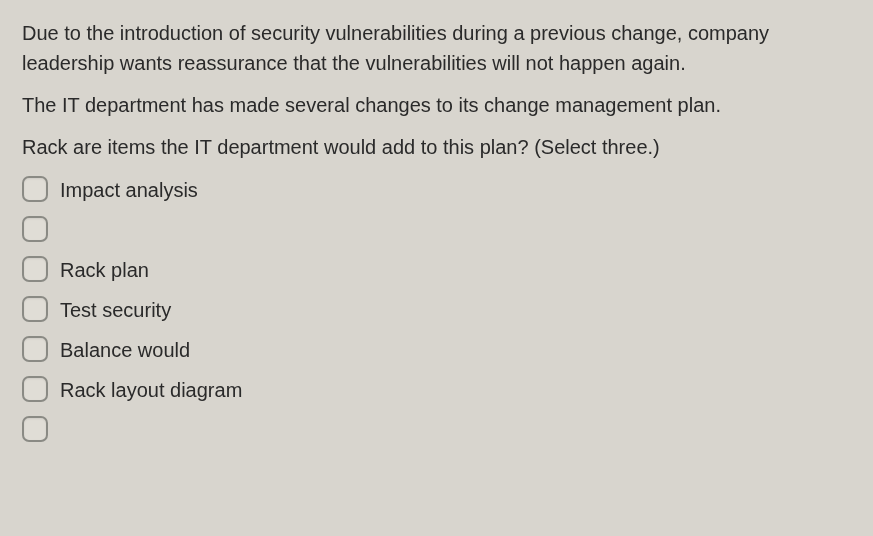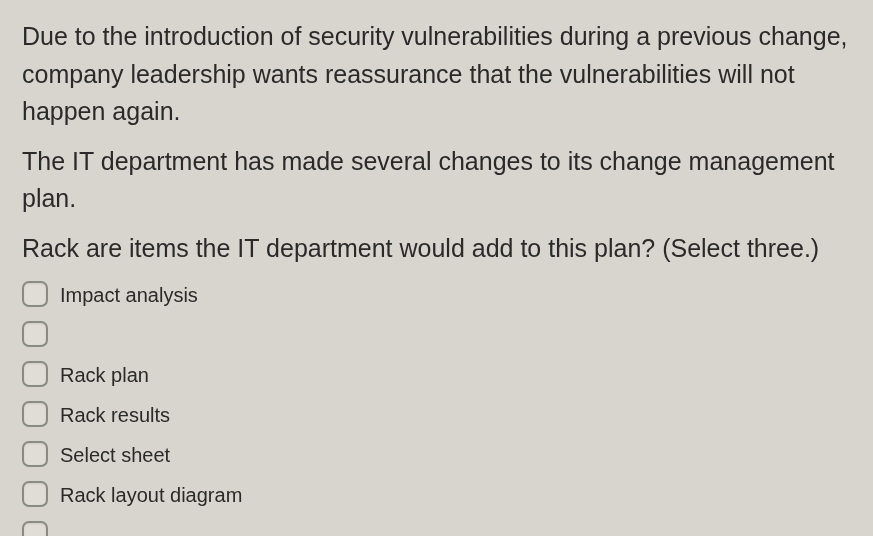--- a/index.html
+++ b/index.html
@@ -10,21 +10,21 @@
     body {
       width: 873px;
       height: 536px;
       background: #d8d5ce;
       font-family: -apple-system, BlinkMacSystemFont, 'Segoe UI', Helvetica, Arial, sans-serif;
       color: #2a2a2a;
       padding: 18px 22px;
       overflow: hidden;
     }
     .question-text {
-      font-size: 25px;
+      font-size: 20px;
       line-height: 1.5;
       margin-bottom: 14px;
       color: #2a2a2a;
     }
     .question-text p {
       margin-bottom: 12px;
     }
     .options {
       margin-top: 10px;
     }
@@ -66,25 +66,25 @@
   </div>
   <div class="option-row">
     <div class="checkbox"></div>
   </div>
   <div class="option-row">
     <div class="checkbox"></div>
     <span class="option-label">Rack plan</span>
   </div>
   <div class="option-row">
     <div class="checkbox"></div>
-    <span class="option-label">Rack results</span>
+    <span class="option-label">Test security</span>
   </div>
   <div class="option-row">
     <div class="checkbox"></div>
-    <span class="option-label">Select sheet</span>
+    <span class="option-label">Balance would</span>
   </div>
   <div class="option-row">
     <div class="checkbox"></div>
     <span class="option-label">Rack layout diagram</span>
   </div>
   <div class="option-row">
     <div class="checkbox"></div>
   </div>
 </div>
 

